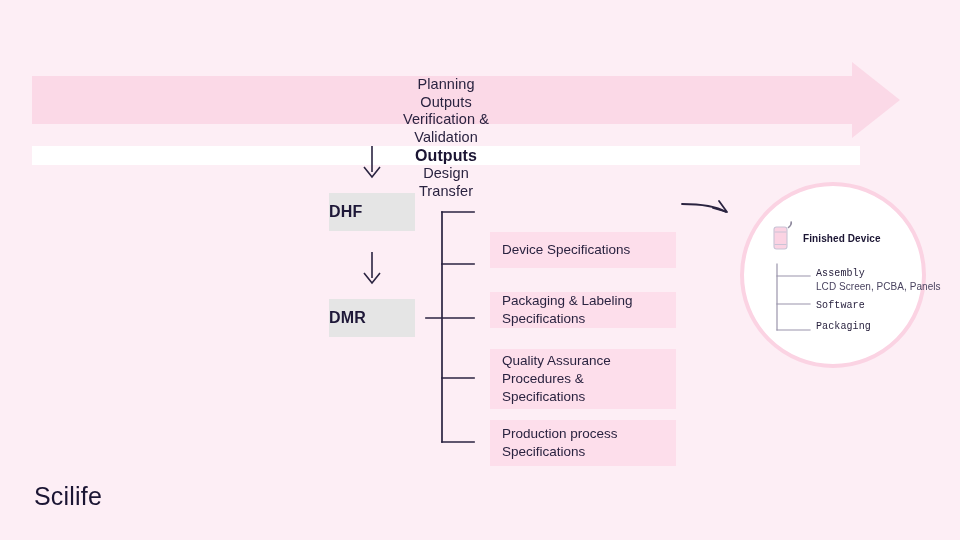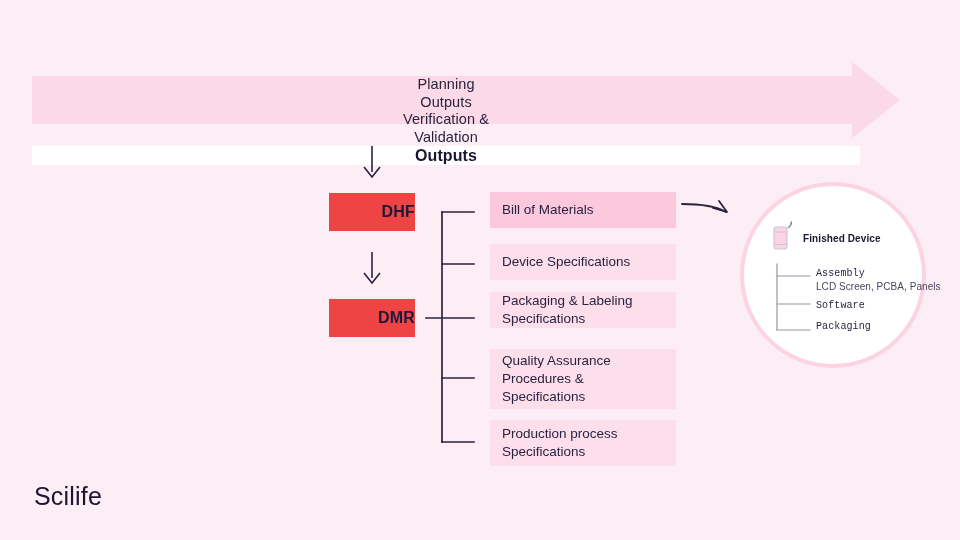--- a/index.html
+++ b/index.html
@@ -83,24 +83,24 @@
     left: 359px;
   }
   .arrow-down.a1 { top: 145px; }
   .arrow-down.a2 { top: 251px; }
 
   .tagbox {
     position: absolute;
     left: 329px;
     width: 86px;
     height: 38px;
-    background: #ef4444;
+    background: #e5e5e5;
     display: flex;
     align-items: center;
-    justify-content: flex-end;
+    justify-content: flex-start;
     font-size: 16px;
     font-weight: 700;
     color: #1e1838;
     letter-spacing: .2px;
   }
   .tagbox.dhf { top: 193px; }
   .tagbox.dmr { top: 299px; }
 
   
   .bracket {
@@ -207,20 +207,22 @@
 
   <div class="banner">
     <div class="banner-body"></div>
     <div class="banner-head"></div>
     <div class="phases">
       <div class="phase">Planning</div>
       <div class="phase">Outputs</div>
       <div class="phase">Verification &amp;
 Validation</div>
       <div class="phase active">Outputs</div>
+      <div class="phase">Design
+Transfer</div>
     </div>
   </div>
 
   <div class="arrow-down a1">
     <svg width="26" height="34" viewBox="0 0 26 34">
       <line x1="13" y1="1" x2="13" y2="27" stroke="#2a2340" stroke-width="1.6"></line>
       <polyline points="5,22 13,32 21,22" fill="none" stroke="#2a2340" stroke-width="1.6"></polyline>
     </svg>
   </div>
 
@@ -245,24 +247,21 @@
         <line x1="17" y1="16" x2="17" y2="246"></line>
         <line x1="17" y1="16" x2="49" y2="16"></line>
         <line x1="17" y1="68" x2="49" y2="68"></line>
         <line x1="1" y1="122" x2="49" y2="122"></line>
         <line x1="17" y1="182" x2="49" y2="182"></line>
         <line x1="17" y1="246" x2="49" y2="246"></line>
       </g>
     </svg>
   </div>
 
-  <div class="outbox highlight" style="top:192px;height:36px;">
-    <span>Bill of Materials</span>
-  </div>
-  <div class="outbox" style="top:244px;height:36px;">
+  <div class="outbox" style="top:232px;height:36px;">
     <span>Device Specifications</span>
   </div>
   <div class="outbox" style="top:292px;height:36px;">
     <span>Packaging &amp; Labeling
 Specifications</span>
   </div>
   <div class="outbox" style="top:349px;height:60px;">
     <span>Quality Assurance
 Procedures &amp;
 Specifications</span>

